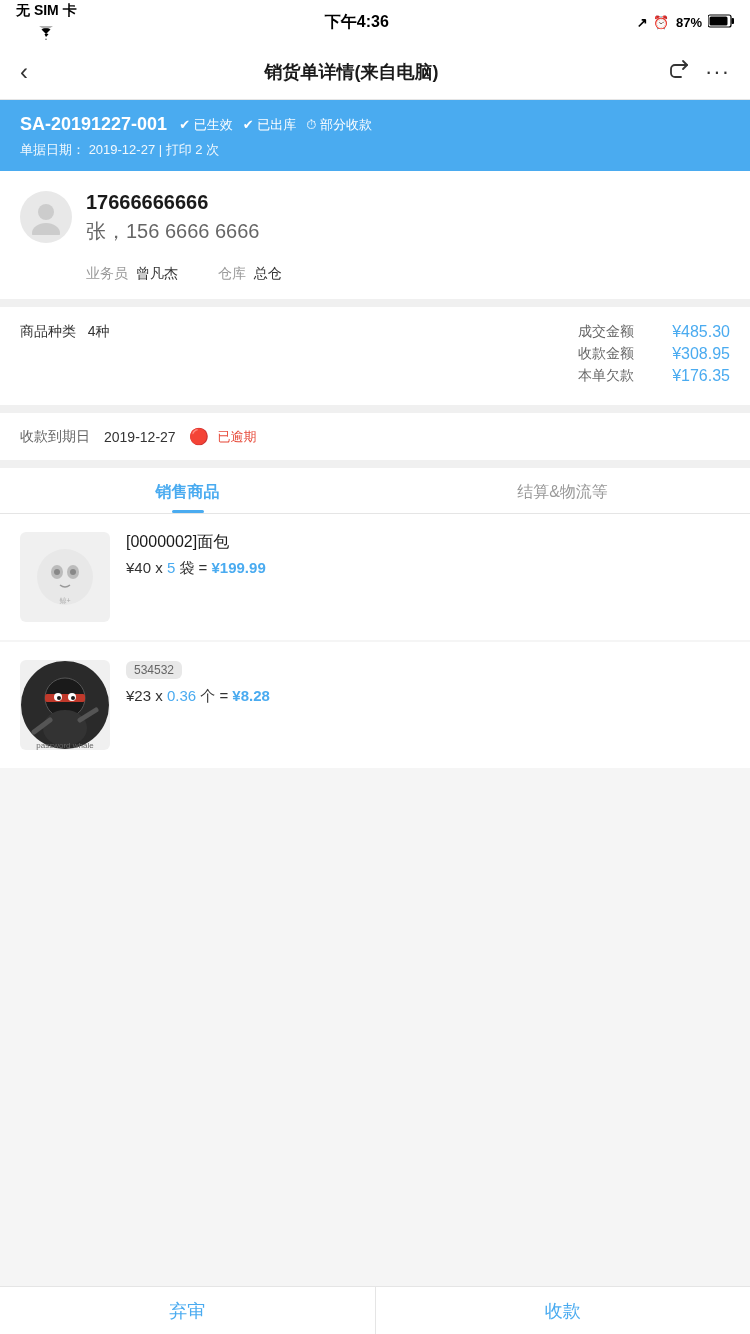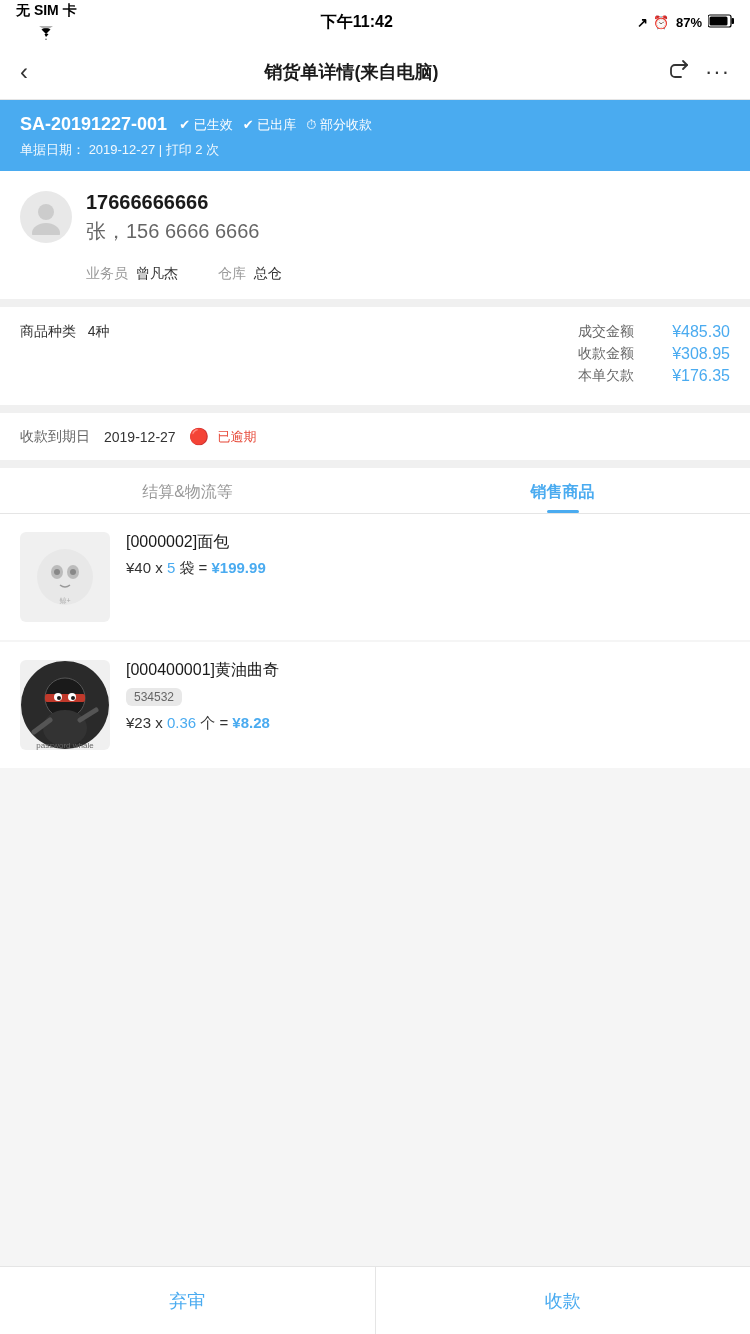--- a/index.html
+++ b/index.html
@@ -245,21 +245,21 @@
     }
     .product-price-row .qty { color: #4AABF0; }
     .product-price-row .total { color: #4AABF0; font-weight: 600; }
 
     
     .bottom-bar {
       position: fixed;
       bottom: 0;
       left: 0;
       width: 750px;
-      height: 68px;
+      height: 48px;
       background: #fff;
       border-top: 1px solid #e5e5e5;
       display: flex;
     }
     .bottom-btn {
       flex: 1;
       display: flex;
       align-items: center;
       justify-content: center;
       font-size: 18px;
@@ -277,21 +277,21 @@
     <span>无 SIM 卡</span>
     <span>
       <svg width="18" height="14" viewBox="0 0 18 14">
         <path d="M9 11 L11.5 8.2 C10.4 7.3 8.6 7.3 7.5 8.2 Z" fill="#000"></path>
         <path d="M9 14 L9.8 13 C9.4 12.7 8.6 12.7 8.2 13 Z" fill="#000"></path>
         <path d="M9 8 L13.5 3.5 C11.3 1.8 6.7 1.8 4.5 3.5 Z" fill="#000"></path>
         <path d="M9 5 L16 0 C13 -0.8 5 -0.8 2 0 Z" fill="#000" opacity="0.3"></path>
       </svg>
     </span>
   </div>
-  <div class="status-center">下午11:42</div>
+  <div class="status-center">下午4:36</div>
   <div class="status-right">
     <span>↗</span>
     <span>⏰</span>
     <span>87%</span>
     <span>
       <svg width="26" height="14" viewBox="0 0 26 14">
         <rect x="0" y="1" width="23" height="12" rx="2" fill="none" stroke="#000" stroke-width="1.2"></rect>
         <rect x="23.5" y="4" width="2.5" height="6" rx="1" fill="#000"></rect>
         <rect x="1.5" y="2.5" width="18" height="9" rx="1.5" fill="#000"></rect>
       </svg>
@@ -382,25 +382,25 @@
 
 <div class="due-section">
   <span>收款到期日</span>
   <span class="due-date">2019-12-27</span>
   <span style="color:#e74c3c; font-size:16px;">🔴</span>
   <span class="overdue-badge" style="color:#e74c3c;">已逾期</span>
 </div>
 
 <div class="tabs-section">
   <div class="tabs-row">
+    <div class="tab-item active">
+      <span>销售商品</span>
+    </div>
     <div class="tab-item">
       <span>结算&amp;物流等</span>
-    </div>
-    <div class="tab-item active">
-      <span>销售商品</span>
     </div>
   </div>
 </div>
 
 <div class="products-section">
 
   <div class="product-card">
     <div class="product-image">
 
       <svg width="60" height="60" viewBox="0 0 60 60" fill="none">
@@ -443,23 +443,20 @@
         <circle cx="53" cy="38" r="2" fill="#1a1a1a"></circle>
 
         <ellipse cx="45" cy="68" rx="22" ry="18" fill="#333"></ellipse>
 
         <line x1="30" y1="60" x2="14" y2="72" stroke="#555" stroke-width="5" stroke-linecap="round"></line>
         <line x1="60" y1="60" x2="76" y2="50" stroke="#555" stroke-width="5" stroke-linecap="round"></line>
         <text x="45" y="88" text-anchor="middle" font-size="8" fill="#666">password whale</text>
       </svg>
     </div>
     <div class="product-info">
-      <div class="product-name">
-        <span>[000400001]</span><span>黄油曲奇</span>
-      </div>
       <div class="product-sku-badge">534532</div>
       <div class="product-price-row">
         <span>¥23</span>
         <span> x </span>
         <span class="qty">0.36</span>
         <span>个</span>
         <span> = </span>
         <span class="total">¥8.28</span>
       </div>
     </div>

